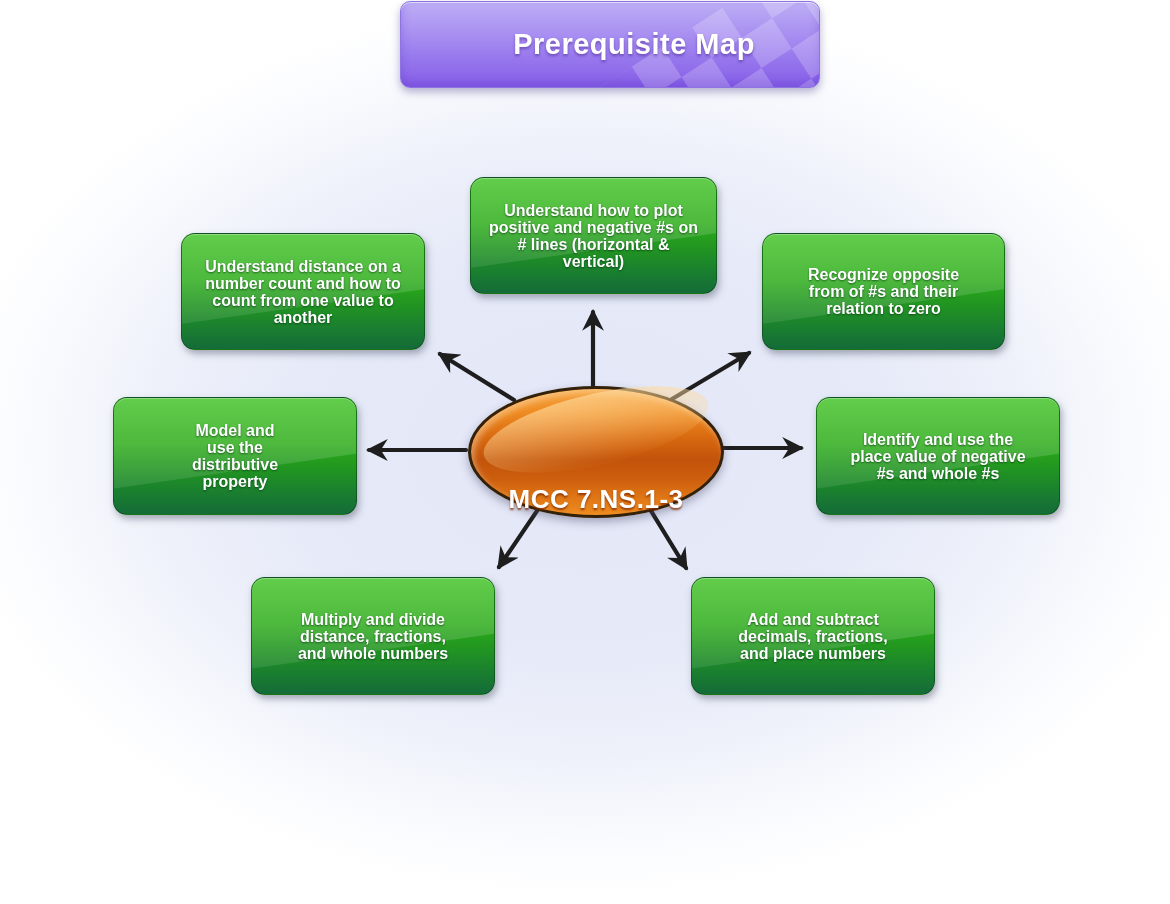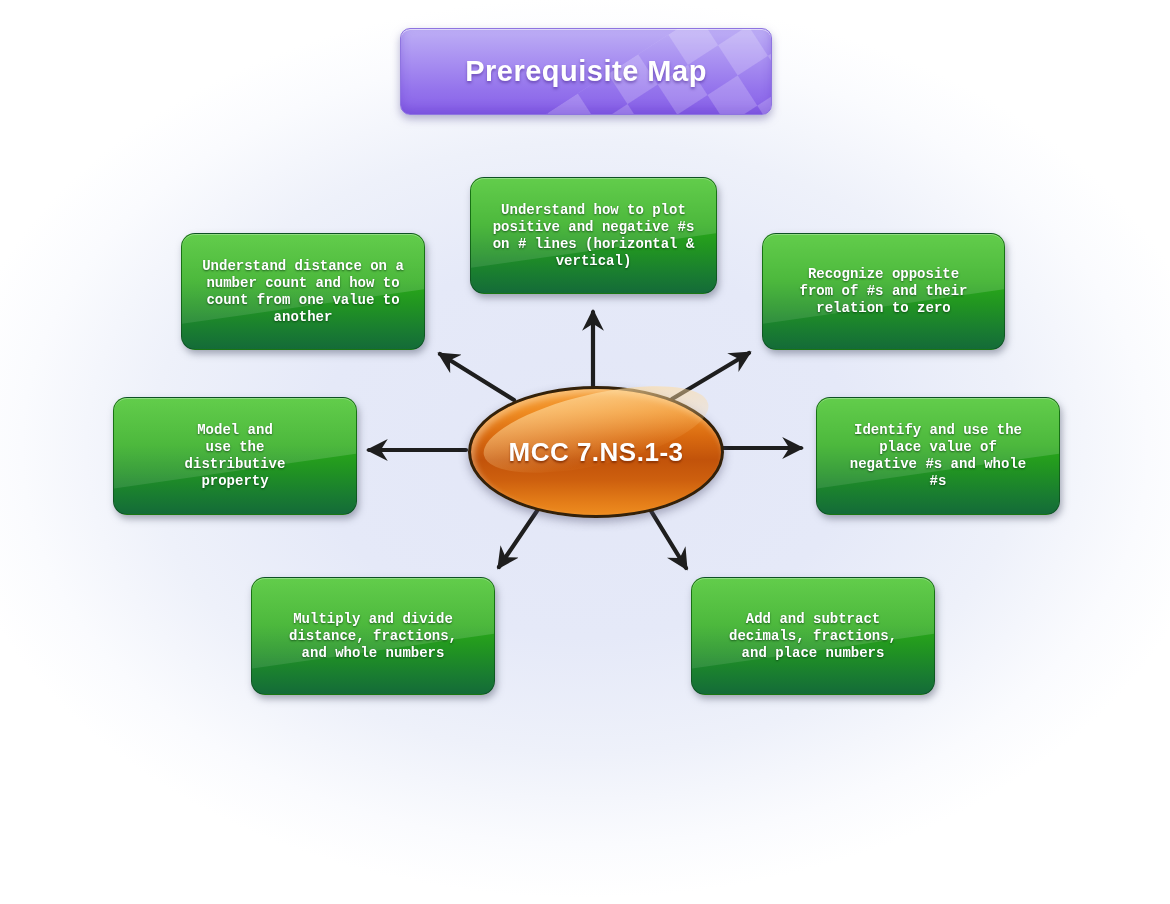--- a/index.html
+++ b/index.html
@@ -37,28 +37,28 @@
     background:linear-gradient(180deg,#31bd13 0%,#2aab17 40%,#219422 62%,#197c31 84%,#146b38 100%);
     border:1px solid rgba(8,60,20,.55);
     box-shadow:2px 4px 7px rgba(90,95,115,.5), inset 0 1px 0 rgba(255,255,255,.3);
   }
   .node::before{ 
     content:"";position:absolute;inset:0;
     background:linear-gradient(180deg,rgba(255,255,255,.24) 0%,rgba(255,255,255,.05) 100%);
     clip-path:polygon(0 0,100% 0,100% 48%,0 78%);
   }
   .node-label{
-    position:relative;color:#fff;font-weight:bold;font-size:14px;line-height:17px;
-    padding:0 16px;text-shadow:0 1px 2px rgba(0,45,10,.65);font-family:Liberation Mono, monospace;
+    position:relative;color:#fff;font-weight:bold;font-size:16px;line-height:17px;
+    padding:0 16px;text-shadow:0 1px 2px rgba(0,45,10,.65);
   }
 
   
   .center-ellipse{
     position:absolute;border-radius:50%;
-    display:flex;align-items:center;justify-content:center;
+    display:flex;align-items:flex-end;justify-content:center;
     background:linear-gradient(180deg,#f6a13b 0%,#ef8c22 18%,#d96a10 38%,#c2530a 56%,#cd5f0e 72%,#e47d18 90%,#ee8c1f 100%);
     border:3px solid #33210a;
     box-shadow:0 4px 10px rgba(80,80,110,.45), inset 3px 4px 6px rgba(255,235,200,.45);
   }
   .center-ellipse::before{ 
     content:"";position:absolute;left:4%;top:4%;width:92%;height:56%;
     border-radius:50%;transform:rotate(-13deg);
     background:linear-gradient(180deg,rgba(255,220,160,.65) 0%,rgba(255,175,80,.05) 95%);
   }
   .center-label{
@@ -81,21 +81,21 @@
     <line x1="593" y1="386" x2="593" y2="312" marker-end="url(#ah)"></line>
     <line x1="514" y1="400" x2="440" y2="354" marker-end="url(#ah)"></line>
     <line x1="672" y1="399" x2="749" y2="353" marker-end="url(#ah)"></line>
     <line x1="466" y1="450" x2="369" y2="450" marker-end="url(#ah)"></line>
     <line x1="719" y1="448" x2="801" y2="448" marker-end="url(#ah)"></line>
     <line x1="541" y1="505" x2="499" y2="567" marker-end="url(#ah)"></line>
     <line x1="648" y1="506" x2="686" y2="568" marker-end="url(#ah)"></line>
   </g>
 </svg>
 
-<div class="banner" style="left:400px;top:28px;width:370px;height:85px;">
+<div class="banner" style="left:400px;top:1px;width:370px;height:85px;padding-left:48px;">
   <div class="banner-label">Prerequisite Map</div>
 </div>
 
 <div class="center-ellipse" style="left:468px;top:386px;width:250px;height:126px;">
   <div class="center-label">MCC 7.NS.1-3</div>
 </div>
 
 <div class="node" style="left:470px;top:177px;width:245px;height:115px;">
   <div class="node-label">Understand how to plot positive and negative #s on # lines (horizontal &amp; vertical)</div>
 </div>

